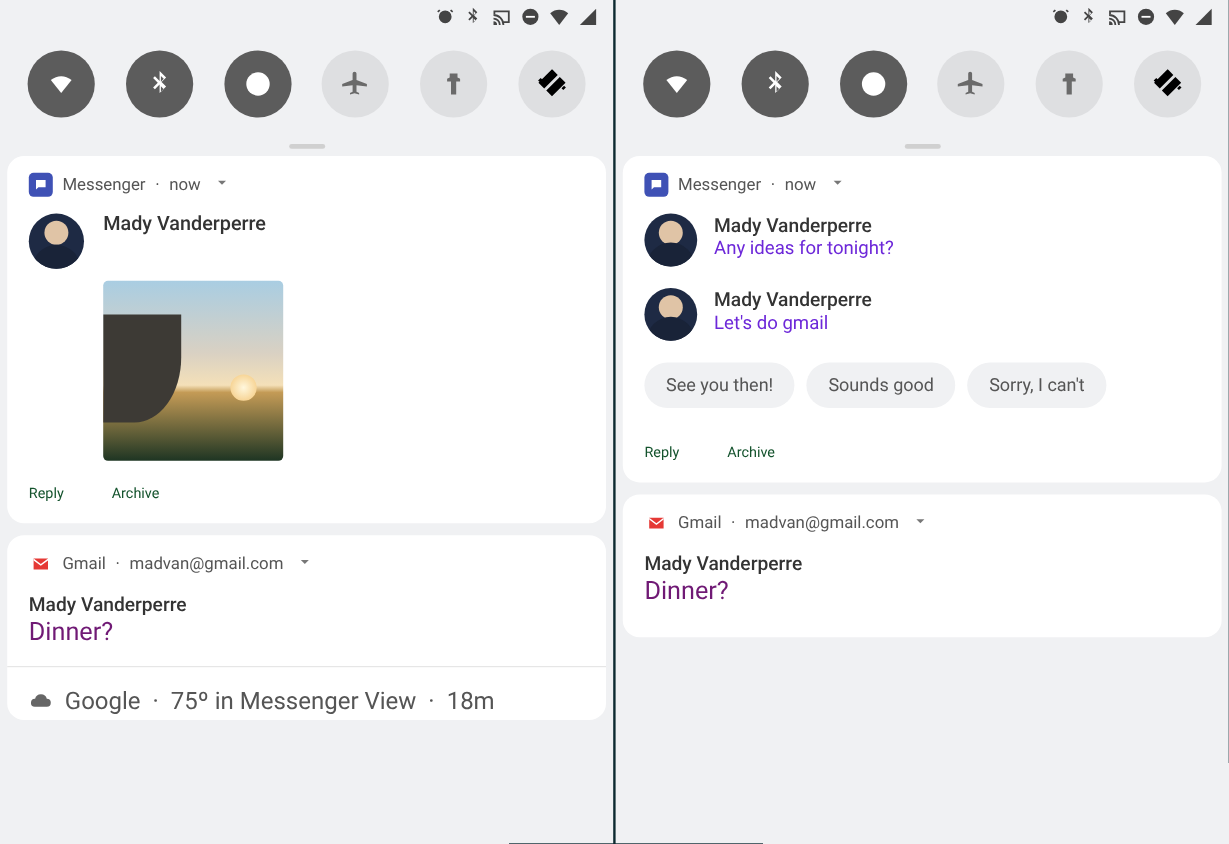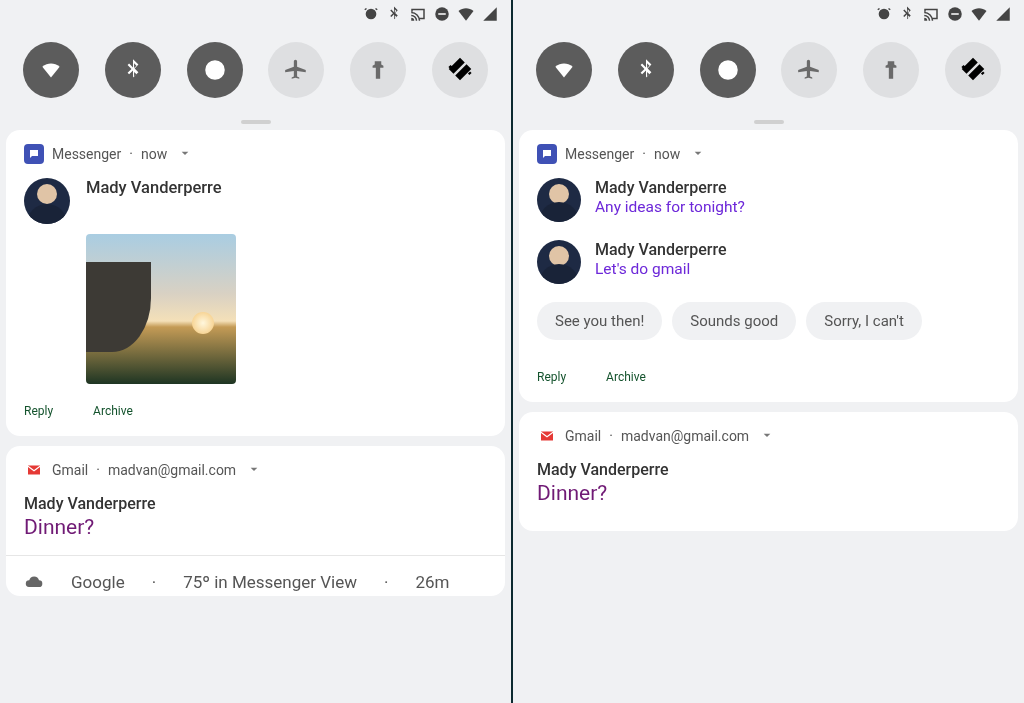--- a/index.html
+++ b/index.html
@@ -50,21 +50,21 @@
   .sun{position:absolute;right:22px;top:78px;width:22px;height:22px;border-radius:50%;background:radial-gradient(circle,#fff7dd 0%,#f7d597 70%,rgba(247,213,151,0) 100%);}
 
   .actions { display:flex; gap:40px; padding:20px 0 8px; }
   .actions .btn { color:#14532d; font-weight:400; font-size:12px; cursor:pointer; }
 
   .divider{ height:1px;background:#e6e6e6;margin:8px -18px 12px; }
 
   .gmail-sender{font-size:16px;font-weight:500;color:#333;margin-bottom:2px}
   .gmail-subject{font-size:21px;color:#701a75;margin-bottom:16px}
 
-  .weather-row{display:flex;align-items:center;gap:27px;font-size:17px;color:#555;padding-top:4px}
+  .weather-row{display:flex;align-items:center;gap:10px;font-size:20px;color:#555;padding-top:4px}
   .weather-row svg{width:20px;height:20px;fill:#666}
 
   
   .msgblock{display:flex;gap:14px;align-items:flex-start;margin-bottom:18px}
   .msgblock .avatar{width:44px;height:44px}
   .msgblock .sender{font-size:16px;font-weight:500;color:#333;margin-bottom:1px}
   .msgblock .msg{font-size:15.5px;color:#6d28d9}
 
   .suggestions{display:flex;gap:10px;margin:8px 0 10px;}
   .chip{background:#f0f1f3;border-radius:22px;padding:10px 18px;font-size:15px;color:#555;white-space:nowrap}
@@ -238,21 +238,21 @@
 
         <div class="divider"></div>
         <div class="weather-row">
           <svg>
               <use href="#i-cloud"></use>
             </svg>
           <span>Google</span>
           <span>·</span>
           <span>75º in Messenger View</span>
           <span>·</span>
-          <span>26m</span>
+          <span>18m</span>
         </div>
       </div>
 
     </div>
   </div>
 
   <div class="screen">
     <div class="statusbar">
       <svg class="alarm">
           <use href="#i-alarm"></use>

